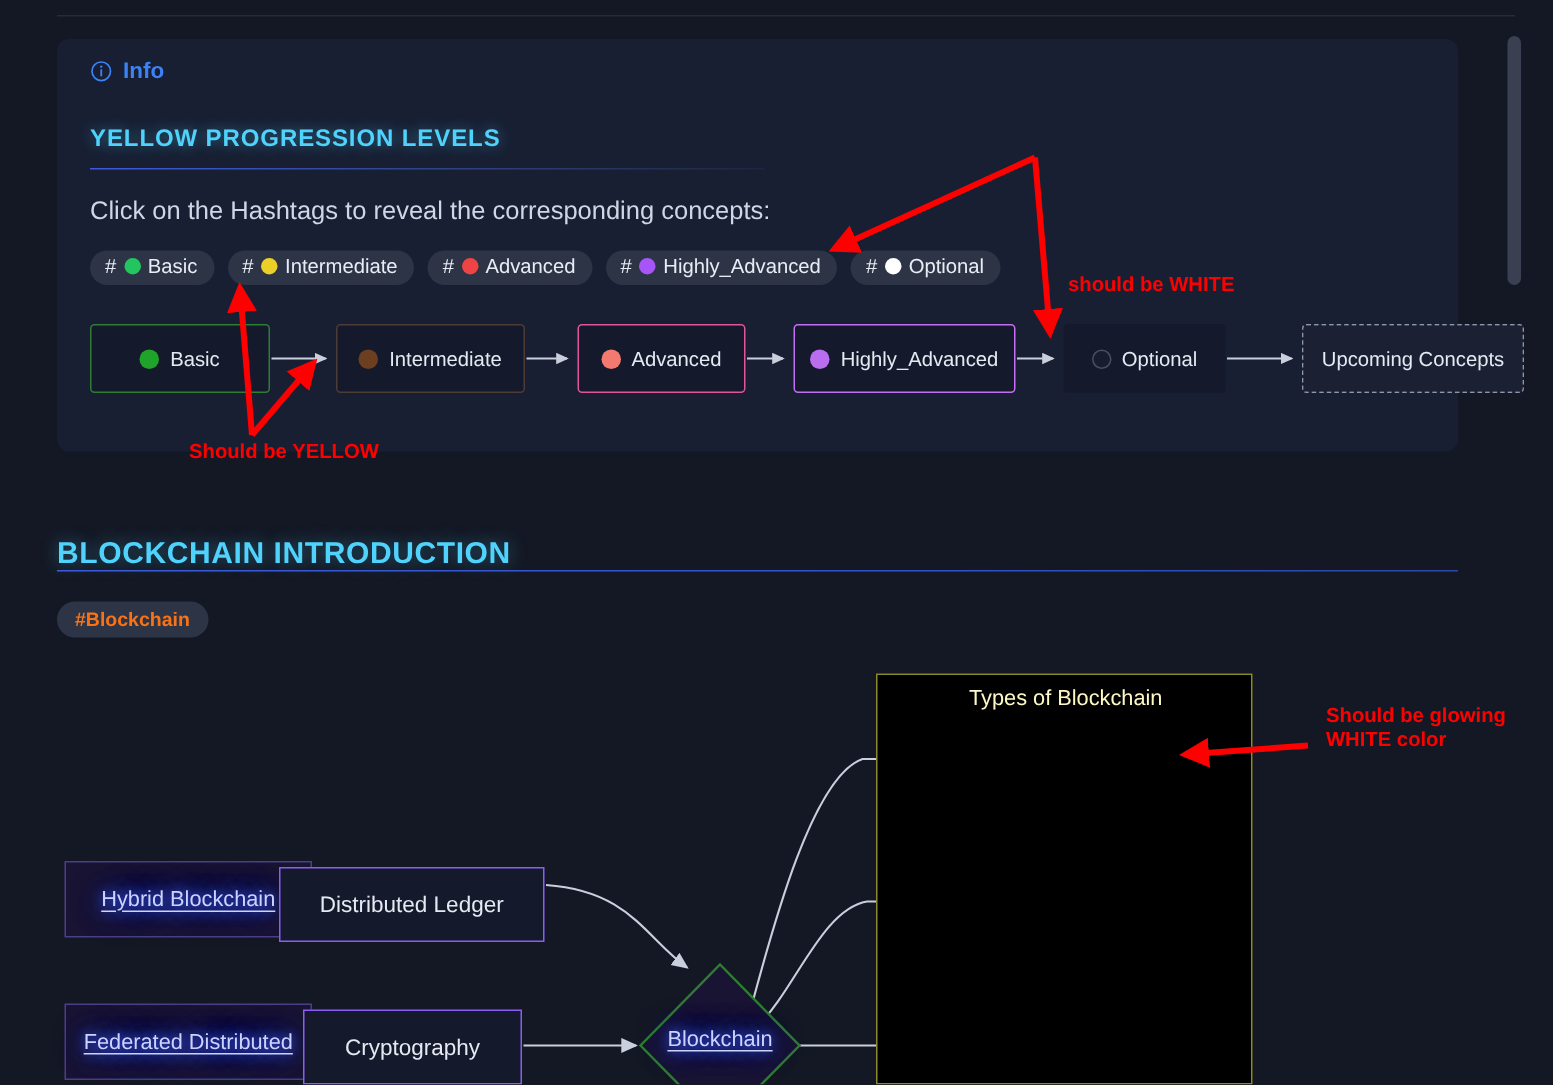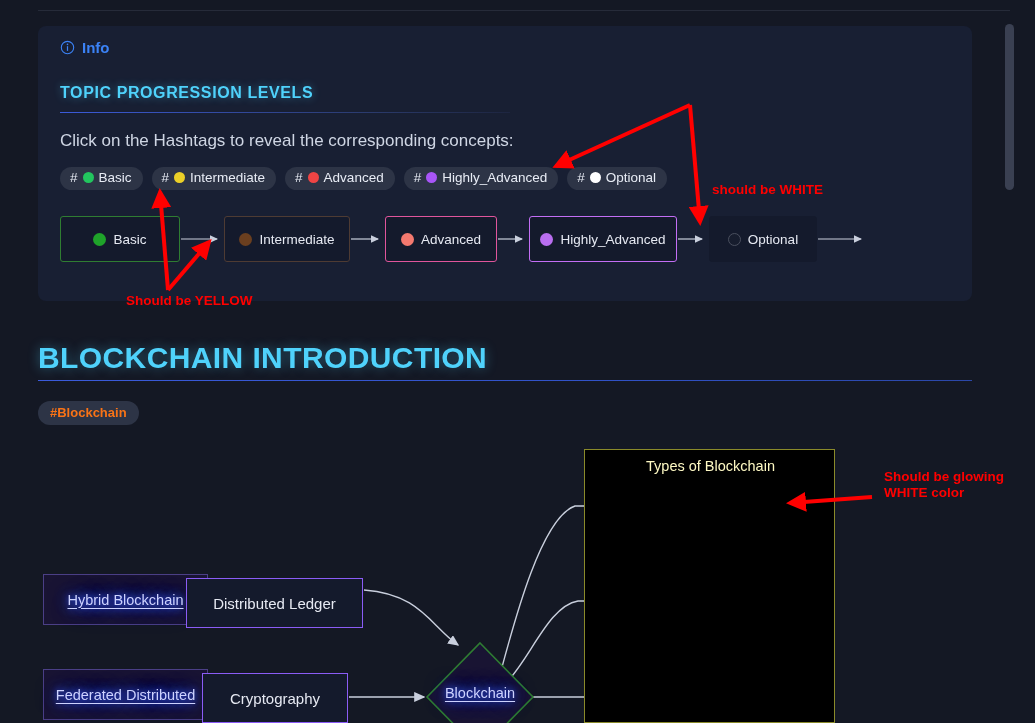--- a/index.html
+++ b/index.html
@@ -73,22 +73,22 @@
   .n-adv      { left: 325px; width: 112px; border: 1.5px solid #e0559c; }
   .n-hadv     { left: 469px; width: 148px; border: 1.5px solid #c36ef5; }
   .n-opt      { left: 649px; width: 108px; border: 1.5px solid #141a2c; }
   .n-upcoming { left: 808px; width: 148px; border: 1.5px dashed #8f97a8; background: #1b2133; }
   .hollow-dot { width: 13px; height: 13px; border-radius: 50%; border: 1.5px solid #4a4f5e; background: #171d2e; display:inline-block; flex:none; }
 
   .flow-arrows { position: absolute; left: 0; top: 0; width: 900px; height: 52px; pointer-events: none; }
 
   
   .h2 {
-    position: absolute; left: 38px; top: 341px;
-    color: #4fd2fb; font-size: 30px; font-weight: bold; letter-spacing: .4px;
+    position: absolute; left: 38px; top: 358px;
+    color: #4fd2fb; font-size: 20px; font-weight: bold; letter-spacing: .4px;
     text-shadow: 0 0 12px rgba(79,210,251,.4);
   }
   .h2-rule {
     position: absolute; left: 38px; top: 380px; width: 934px; height: 1px;
     background: linear-gradient(to right, #3b5bdb 0%, #3152c7 60%, #2b47a8 100%);
   }
   .tag-blockchain {
     position: absolute; left: 38px; top: 401px;
     background: #2d3446; color: #f97316; font-size: 13px; font-weight: bold;
     border-radius: 12px; padding: 4px 12px 5px; cursor: pointer;
@@ -154,21 +154,21 @@
 
     <div class="info-head">
       <svg class="info-icon" viewBox="0 0 16 16">
         <circle cx="8" cy="8" r="6.6" fill="none" stroke="#3b82f6" stroke-width="1.2"></circle>
         <circle cx="8" cy="4.7" r=".85" fill="#3b82f6"></circle>
         <rect x="7.35" y="6.6" width="1.3" height="5" fill="#3b82f6"></rect>
       </svg>
       <span>Info</span>
     </div>
 
-    <div class="section-title">TOPIC PROGRESSION LEVELS</div>
+    <div class="section-title">YELLOW PROGRESSION LEVELS</div>
     <div class="section-rule"></div>
     <div class="hint">Click on the Hashtags to reveal the corresponding concepts:</div>
 
     <div class="pill-row">
       <div class="pill">
         <span class="hash">#</span>
         <span class="dot" id="pd0" style="background: rgb(34, 197, 94);"></span>
         <span>Basic</span>
       </div>
       <div class="pill">
@@ -220,20 +220,23 @@
         <span>Advanced</span>
       </div>
       <div class="node n-hadv">
         <span class="dot" id="fd3" style="background: rgb(185, 110, 240);"></span>
         <span>Highly_Advanced</span>
       </div>
       <div class="node n-opt">
         <span class="hollow-dot"></span>
         <span>Optional</span>
       </div>
+      <div class="node n-upcoming">
+        <span>Upcoming Concepts</span>
+      </div>
     </div>
   </div>
 
   <div class="h2">BLOCKCHAIN INTRODUCTION</div>
   <div class="h2-rule"></div>
   <div class="tag-blockchain">#Blockchain</div>
 
   <div class="diagram">
 
     <svg class="diagram-svg" viewBox="0 0 1035 283">

